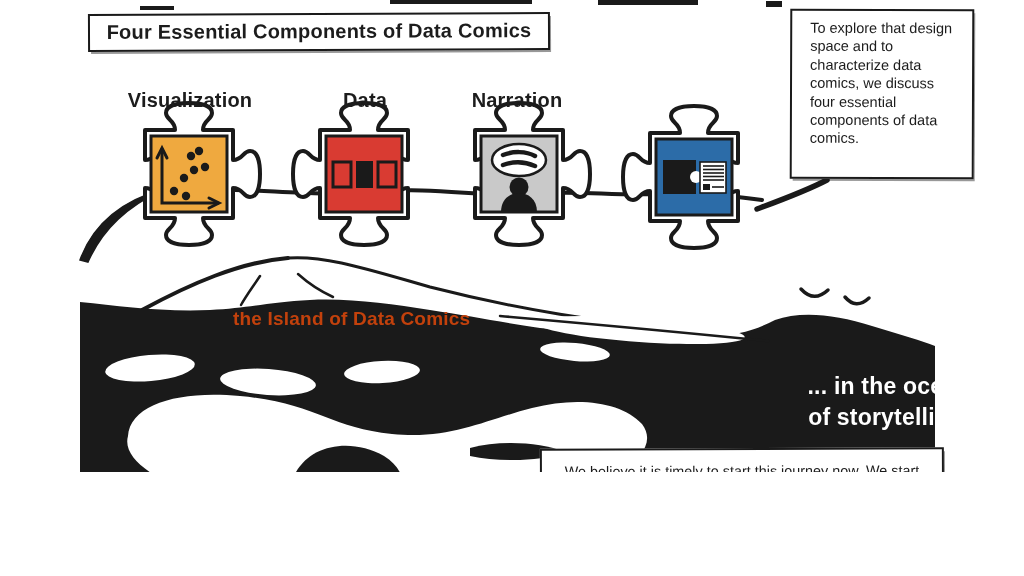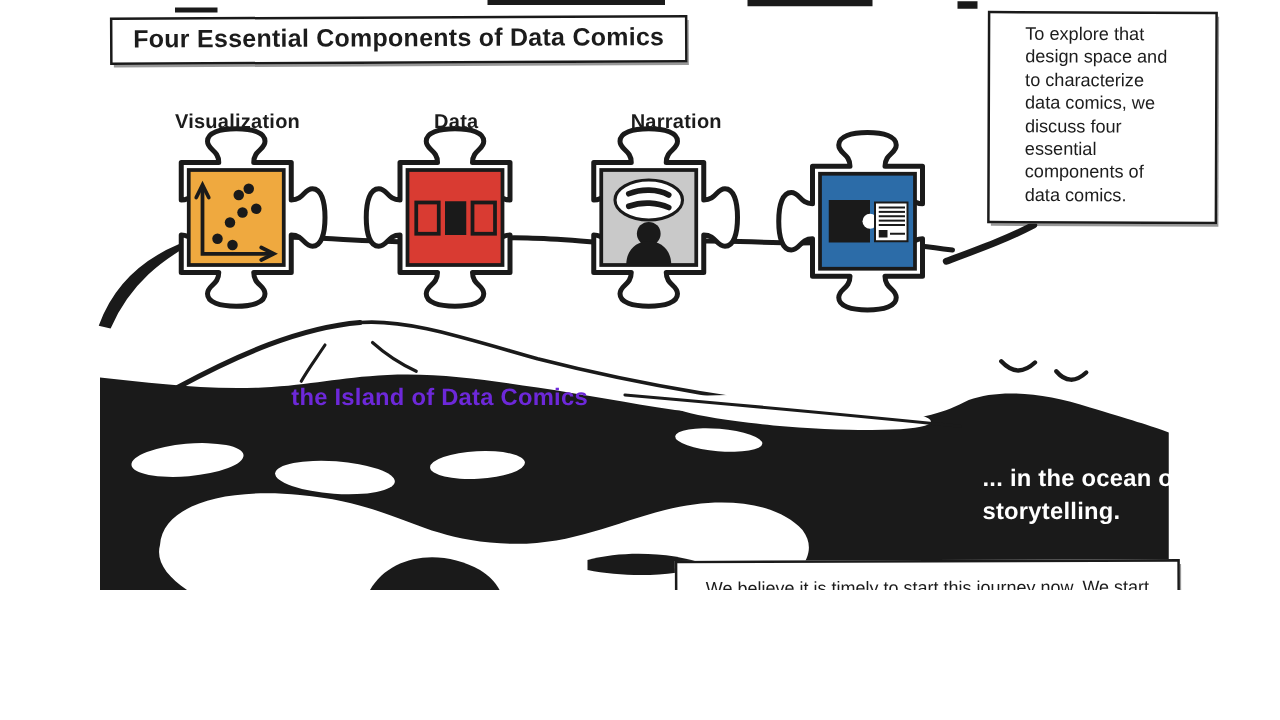--- a/index.html
+++ b/index.html
@@ -4,21 +4,21 @@
 <style>
   html,body{margin:0;padding:0;background:#fff;}
   .stage{
     position:relative;width:1024px;height:472px;overflow:hidden;background:#ffffff;
     font-family:Liberation Sans, sans-serif;color:#1c1c1c;
   }
   .art{position:absolute;left:0;top:0;width:1024px;height:576px;}
   .box{
     position:absolute;background:#fff;border:2px solid #1a1a1a;
     box-shadow:2px 3px 0 -1px rgba(26,26,26,.45);
-    padding:8px 28px;box-sizing:border-box;line-height:1.27;
+    padding:8px 18px;box-sizing:border-box;line-height:1.27;
   }
   .title-box{
     left:88px;top:13px;width:462px;height:38px;
     font-size:20px;font-weight:bold;letter-spacing:.2px;
     display:flex;align-items:center;justify-content:center;
     transform:rotate(-.25deg);padding:2px 8px;
   }
   .explore-box{
     left:790px;top:9px;width:184px;height:170px;
     font-size:14.5px;transform:rotate(.2deg);
@@ -27,30 +27,30 @@
     left:83px;top:253px;width:108px;height:64px;
     font-size:14.5px;transform:rotate(-.4deg);
   }
   .believe-box{
     left:540px;top:448px;width:404px;height:83px;
     font-size:14.4px;text-align:center;transform:rotate(-.2deg);
     display:flex;align-items:center;justify-content:center;padding:4px 10px;
   }
   .piece-label{
     position:absolute;top:89px;transform:translateX(-50%);
-    font-size:16px;font-weight:bold;white-space:nowrap;letter-spacing:.2px;text-align:center;
+    font-size:20px;font-weight:bold;white-space:nowrap;letter-spacing:.2px;text-align:center;
   }
-  .lbl-1{left:190px}.lbl-2{left:365px}.lbl-3{left:541px}.lbl-4{left:684px}
+  .lbl-1{left:190px}.lbl-2{left:365px}.lbl-3{left:517px}.lbl-4{left:684px}
   .island-label{
-    position:absolute;left:233px;top:308px;color:#6d28d9;
+    position:absolute;left:233px;top:308px;color:#c2410c;
     font-size:19px;font-weight:bold;white-space:nowrap;letter-spacing:.2px;
   }
   .ocean-label{
-    position:absolute;left:786px;top:371px;width:170px;text-align:left;
-    color:#fff;font-size:19px;font-weight:bold;line-height:1.35;letter-spacing:.2px;
+    position:absolute;left:804px;top:371px;width:170px;text-align:center;
+    color:#fff;font-size:23px;font-weight:bold;line-height:1.35;letter-spacing:.2px;
   }
 </style>
 </head>
 <body>
 
 <div class="stage">
 
   <svg class="art" viewBox="0 0 1024 576" aria-hidden="true">
 
     <g fill="#1a1a1a">

